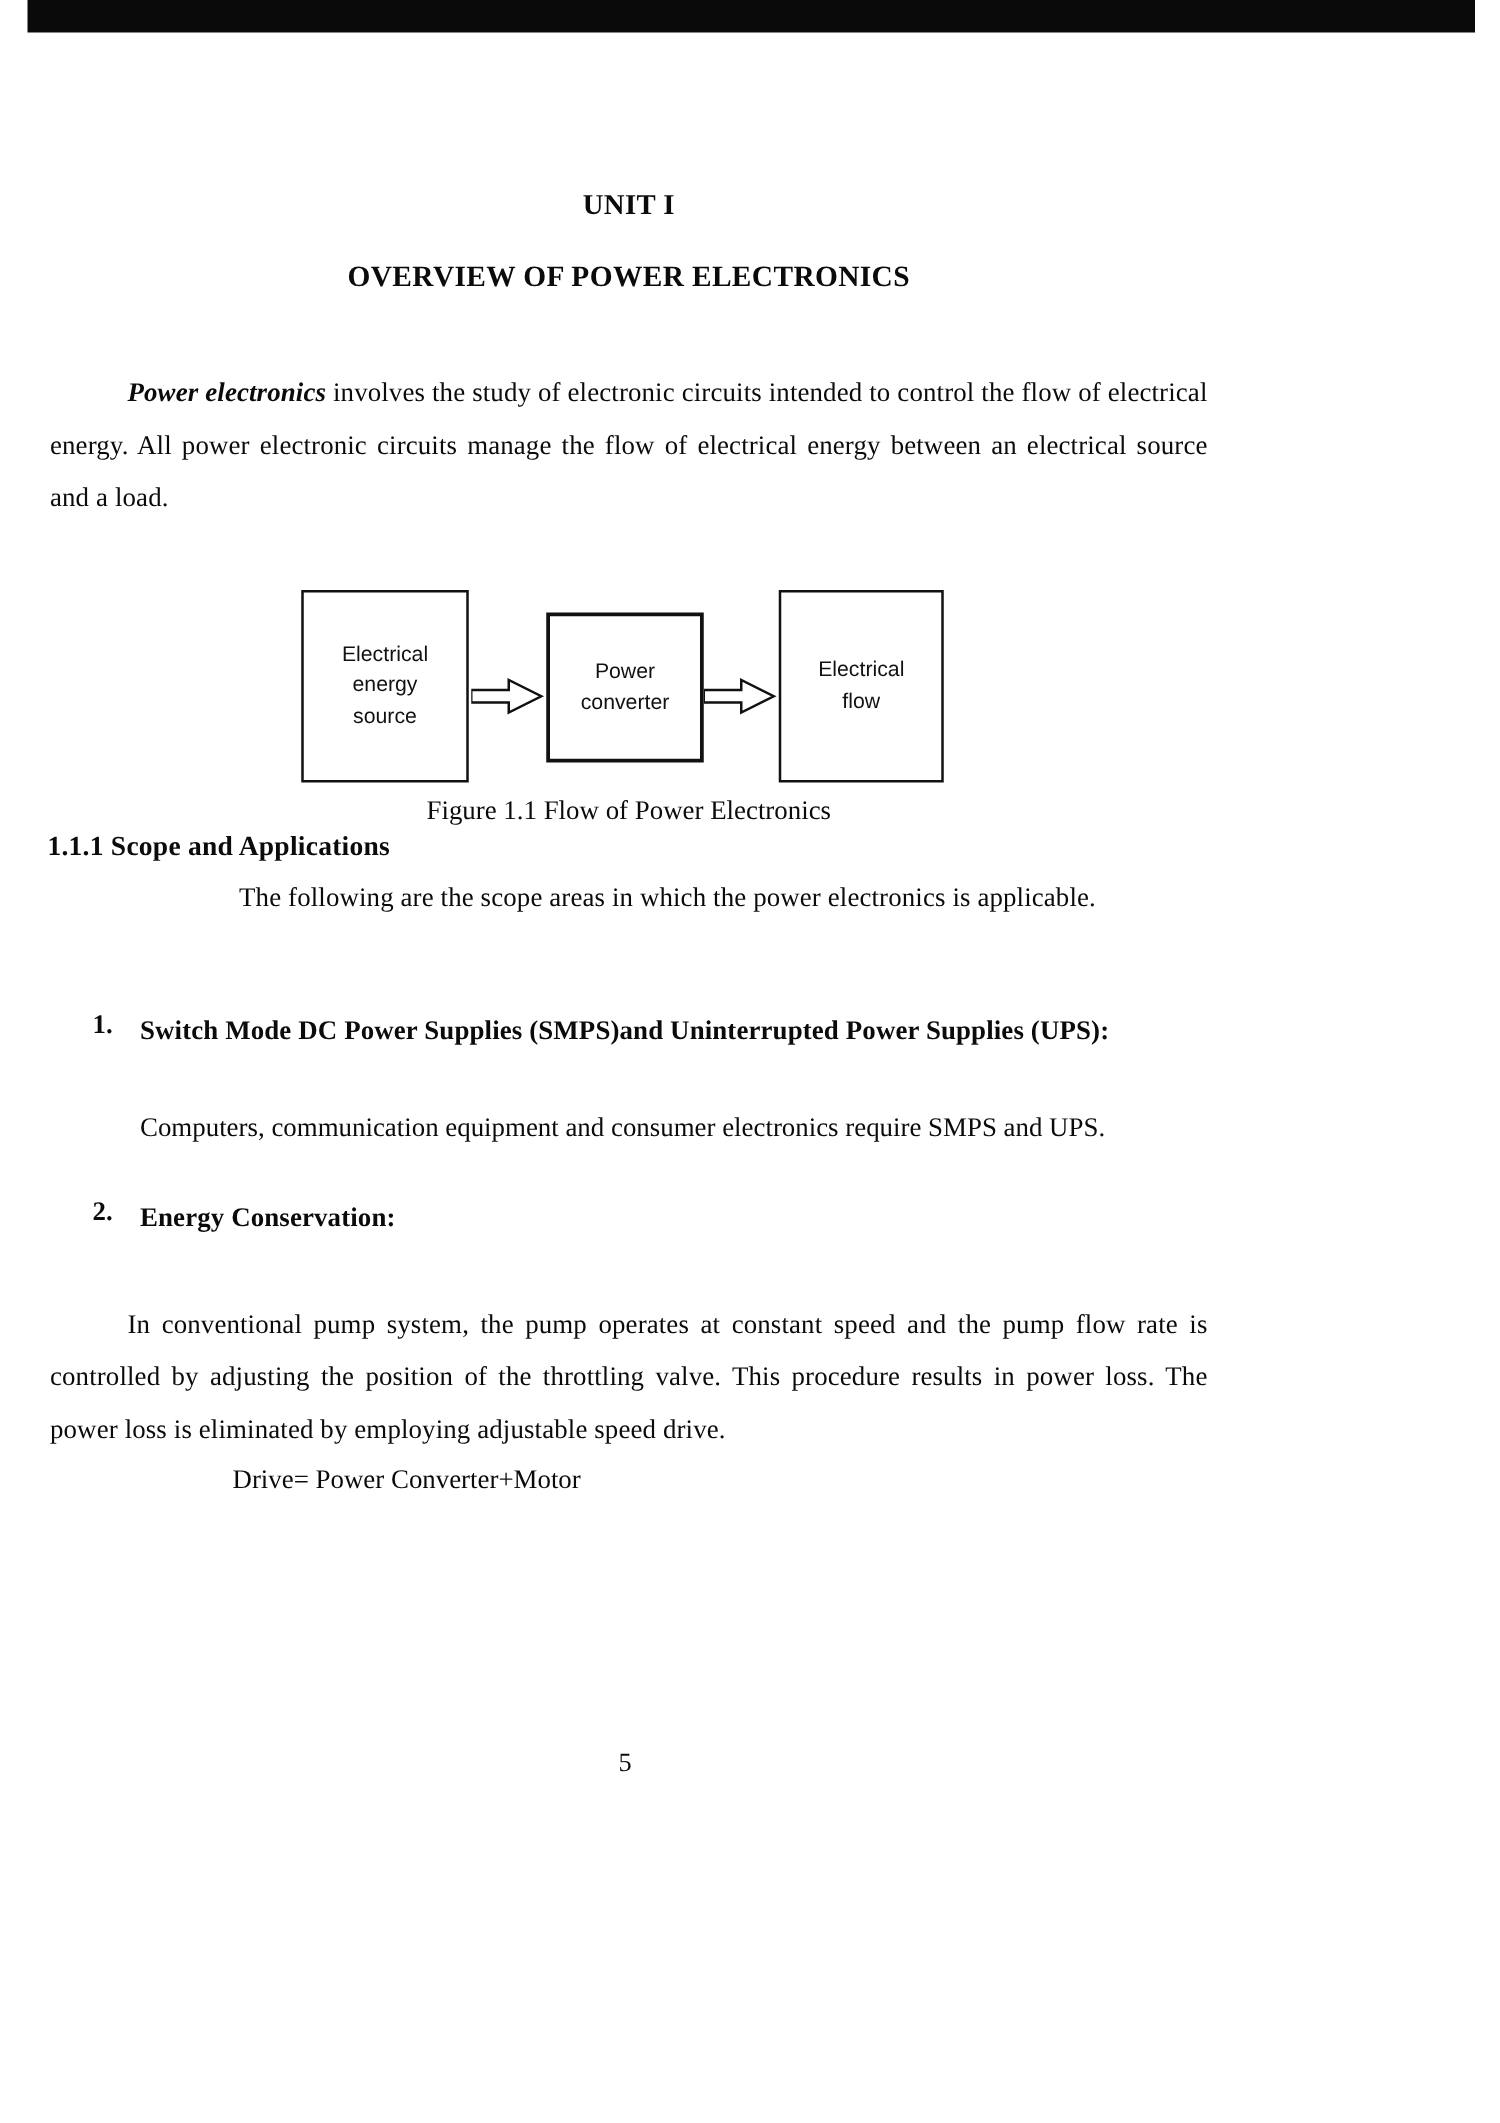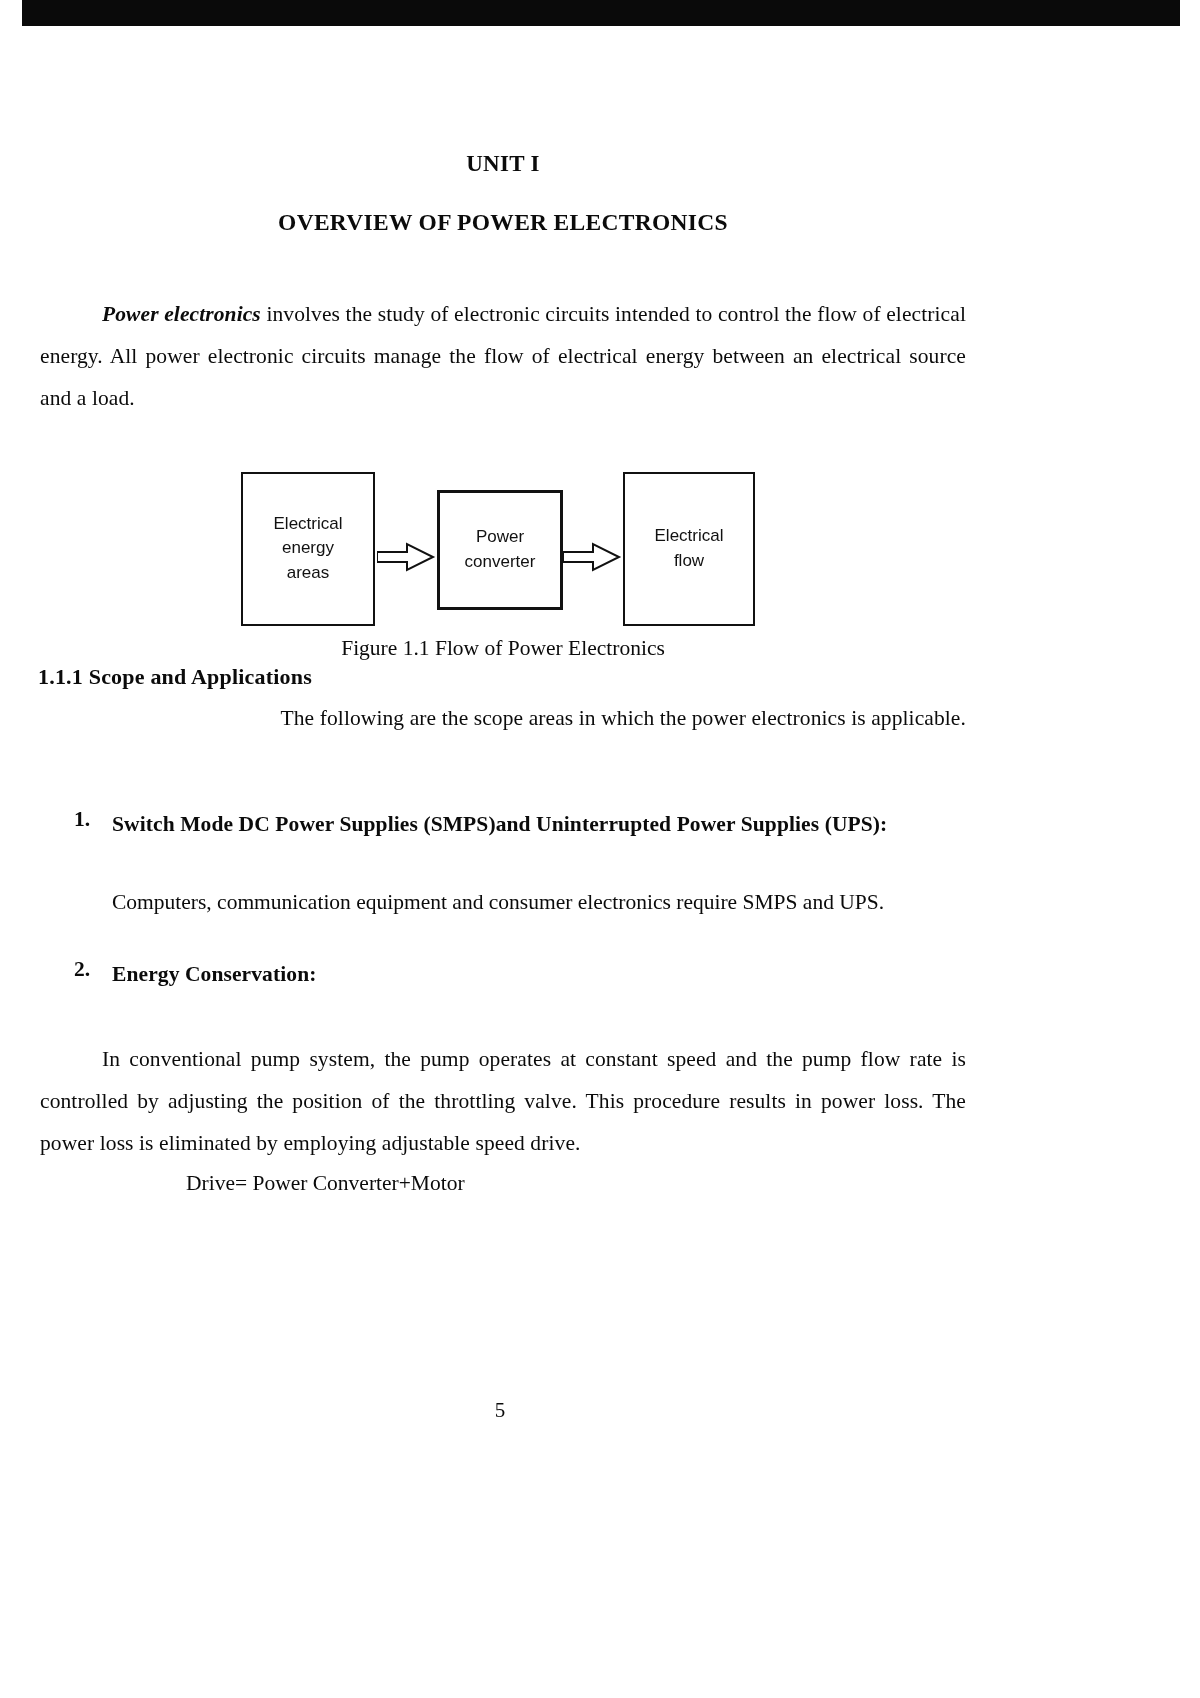--- a/index.html
+++ b/index.html
@@ -62,21 +62,21 @@
   }
 
   .para {
     font-size: 21.5px;
     line-height: 1.95;
     text-align: justify;
     margin: 2px;
     letter-spacing: 0.1px;
   }
   .para.indent-first { text-indent: 62px; }
-  .para.no-justify { text-align: right; }
+  .para.no-justify { text-align: center; }
 
   .italic-bold {
     font-style: italic;
     font-weight: bold;
   }
 
   
   .figure-wrap {
     margin: 44px 0 0 0;
     position: relative;
@@ -200,21 +200,21 @@
 
     <p class="para indent-first"><span class="italic-bold">Power electronics</span><span> involves the study of electronic circuits intended to control the flow of electrical energy. All power electronic circuits manage the flow of electrical energy between an electrical source and a load.</span></p>
 
     <div class="figure-wrap">
       <div class="diagram">
 
         <div class="dbox dbox-source">
           <div>
             <span>Electrical</span><br>
             <span>energy</span><br>
-            <span>areas</span>
+            <span>source</span>
           </div>
         </div>
 
         <span class="arrow arrow-1">
           <svg width="60" height="34" viewBox="0 0 60 34">
             <polygon points="0,12 30,12 30,4 56,17 30,30 30,22 0,22" fill="#ffffff" stroke="#111111" stroke-width="2"></polygon>
           </svg>
         </span>
 
         <div class="dbox dbox-converter">

